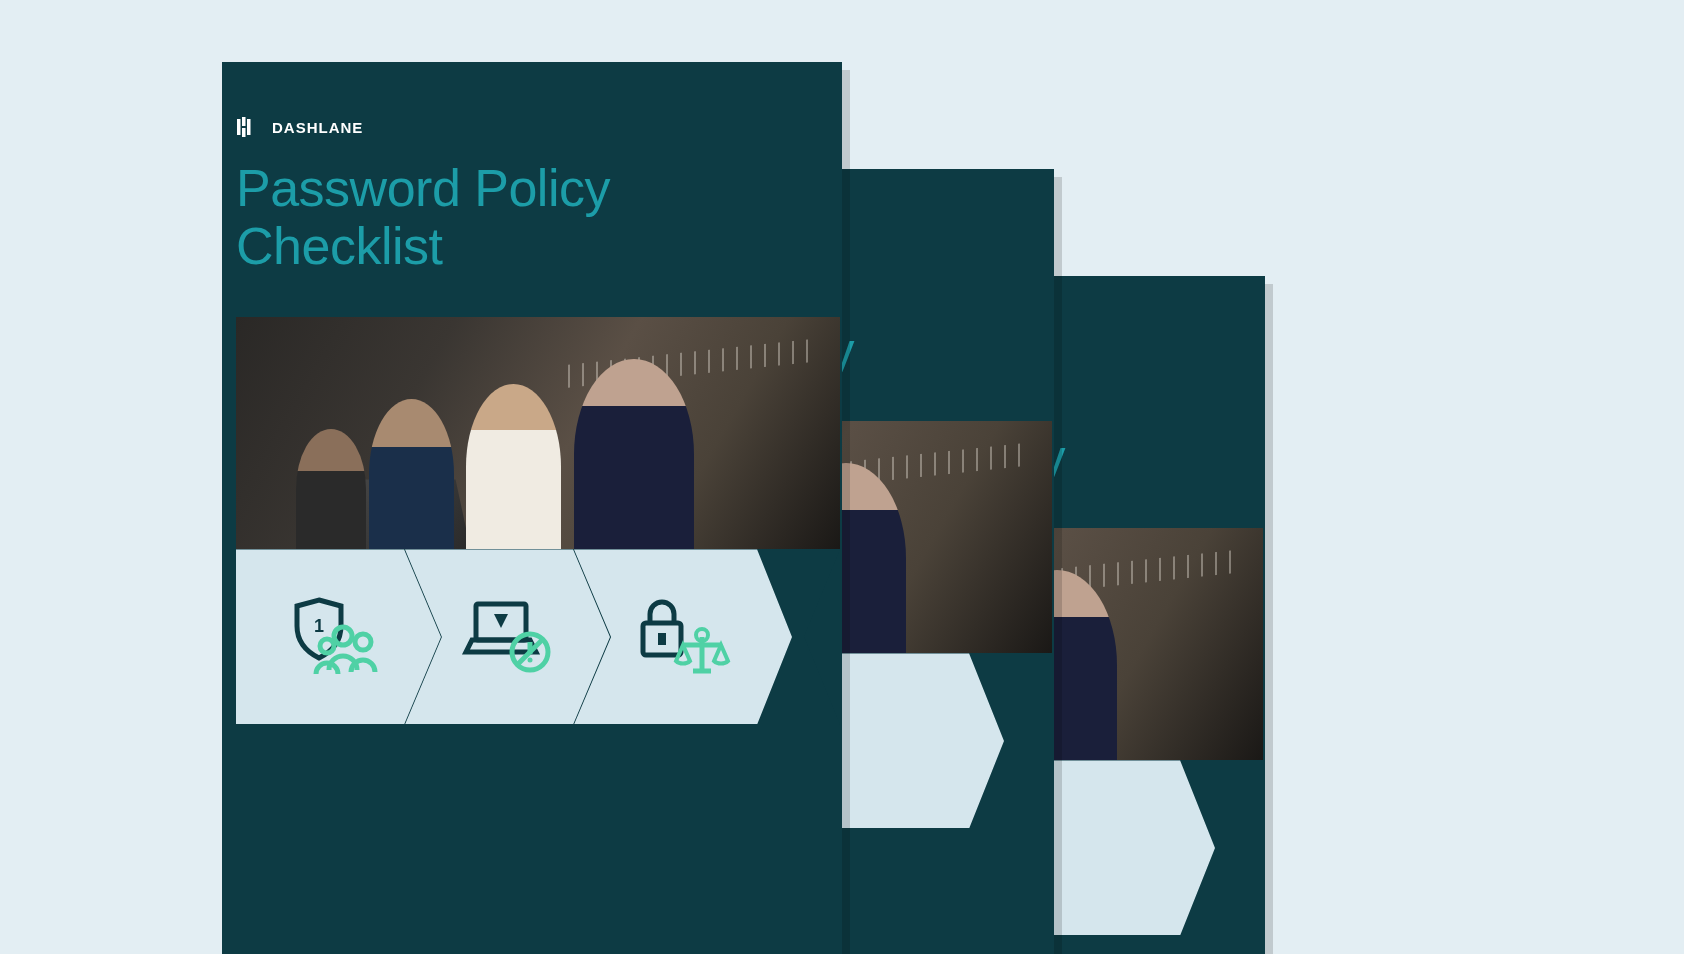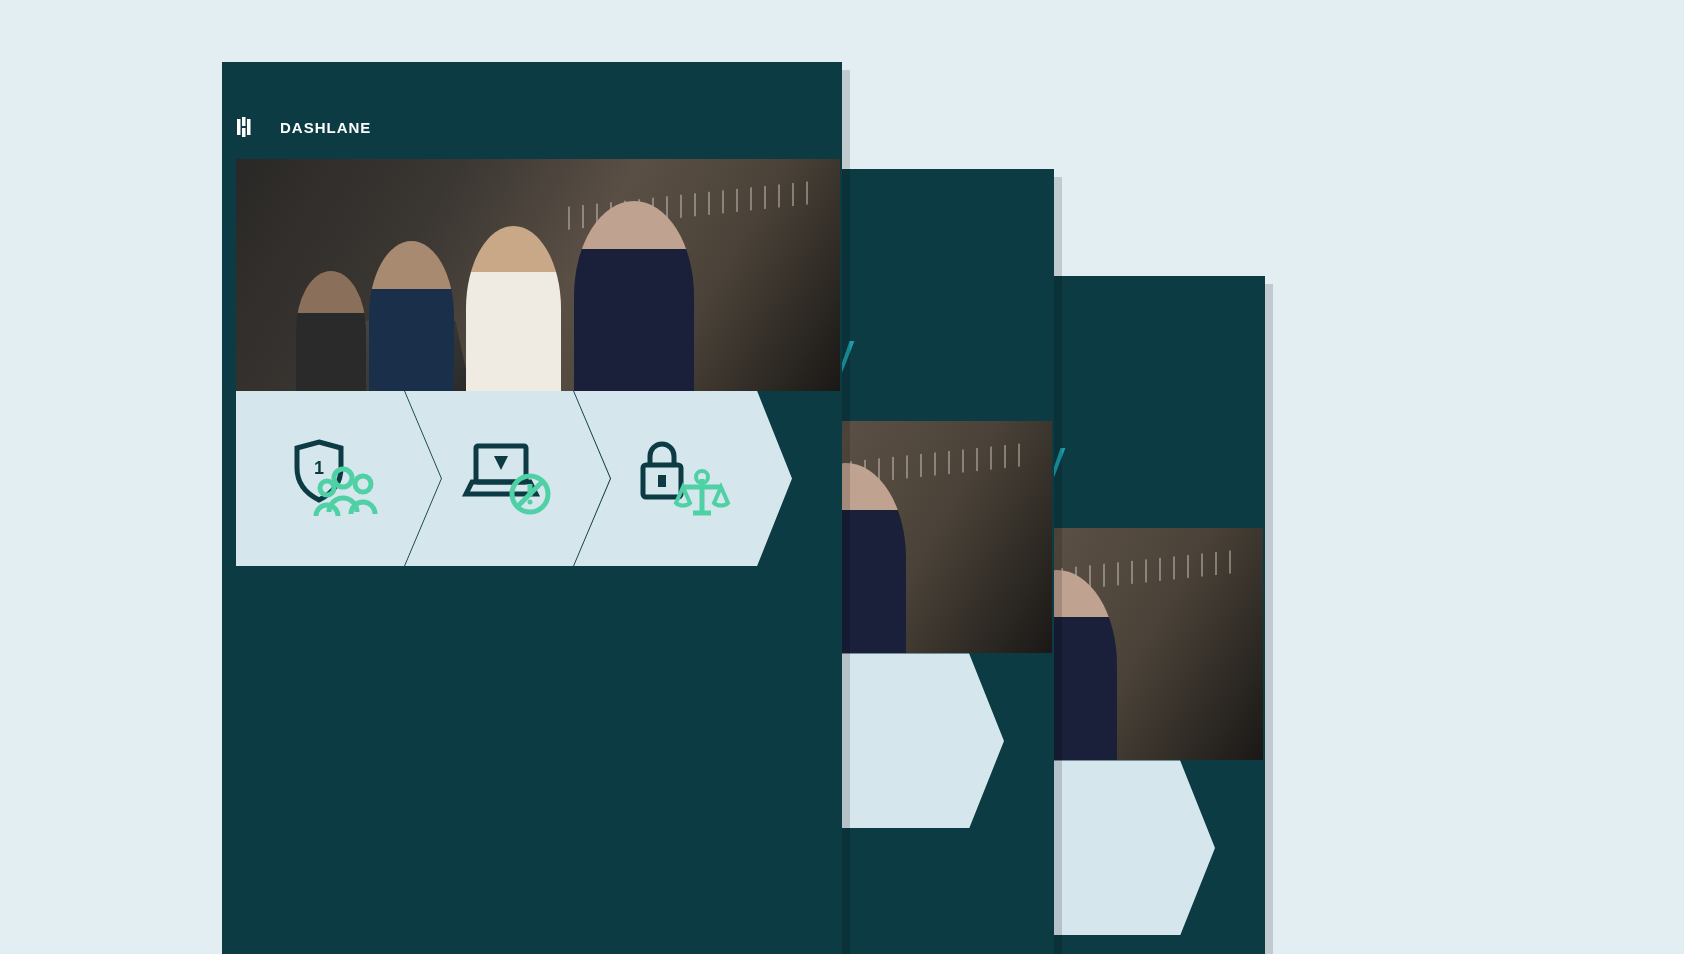--- a/index.html
+++ b/index.html
@@ -28,21 +28,21 @@
     .doc-card.card-1 { left: 222px; top: 62px; width: 620px; height: 892px; }
     .doc-inner {
       padding: 55px 14px 0 14px;
       height: 100%;
       position: relative;
       overflow: hidden;
     }
     .brand-row {
       display: flex;
       align-items: center;
-      gap: 24px;
+      gap: 16px;
       margin-bottom: 22px;
     }
     .brand-logo { display: flex; align-items: center; }
     .brand-text {
       color: #ffffff;
       font-weight: 700;
       font-size: 15px;
       letter-spacing: 1px;
     }
     .doc-title {
@@ -189,20 +189,24 @@
         <span class="brand-logo">
           <svg width="20" height="20" viewBox="0 0 20 20">
             <rect x="1" y="2" width="3.5" height="16" fill="#fff"></rect>
             <rect x="6" y="0" width="3.5" height="9" fill="#fff"></rect>
             <rect x="6" y="11" width="3.5" height="9" fill="#fff"></rect>
             <rect x="11" y="2" width="3.5" height="16" fill="#fff"></rect>
           </svg>
         </span>
         <span class="brand-text">DASHLANE</span>
       </div>
+      <h1 class="doc-title">
+        <span>Password Policy</span><br>
+        <span>Checklist</span>
+      </h1>
       <div class="hero-image">
         <div class="laptop"></div>
         <div class="person p1"></div>
         <div class="person p2"></div>
         <div class="person p3"></div>
         <div class="person p4"></div>
       </div>
       <div class="chevron-row">
         <div class="chevron first">
           <div class="chev-icon">

